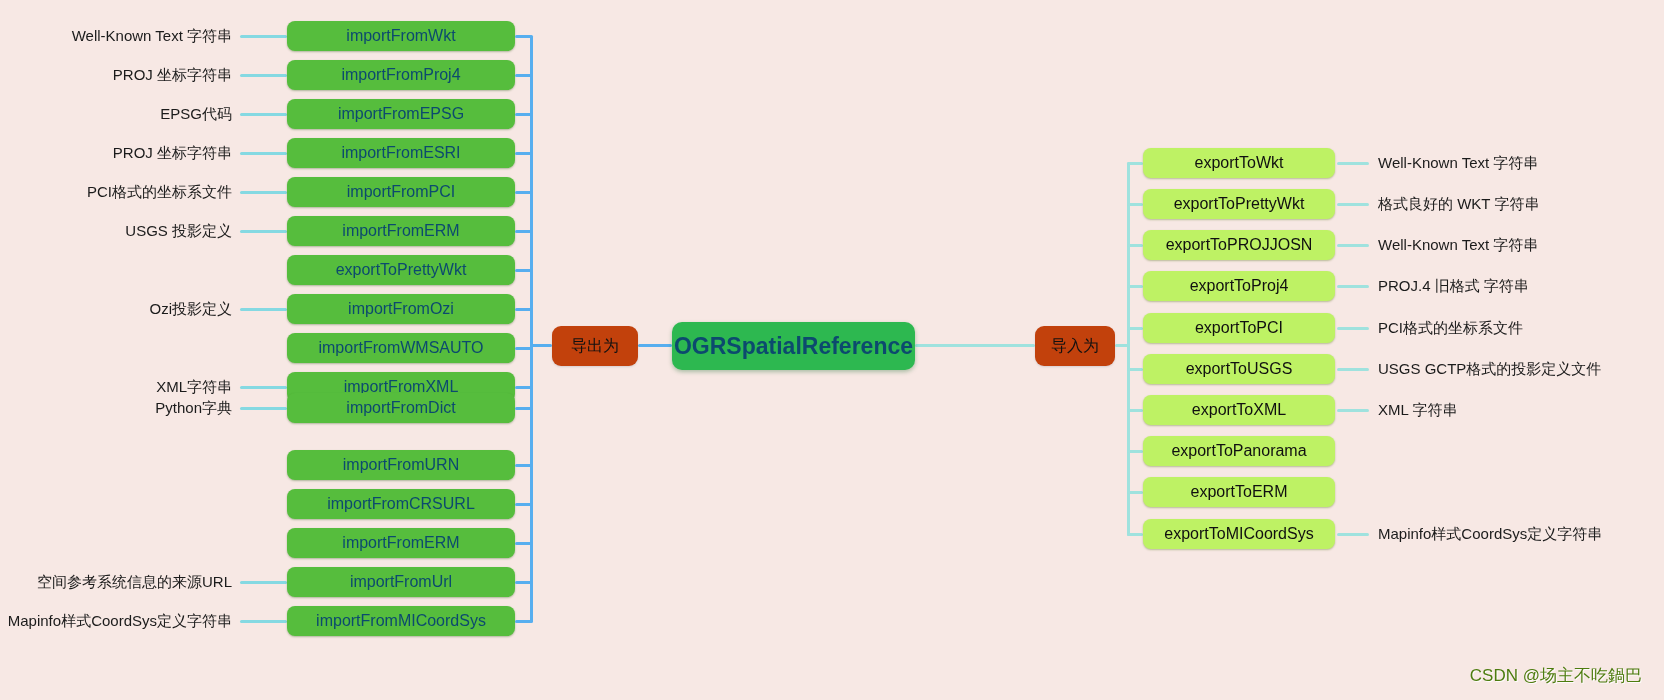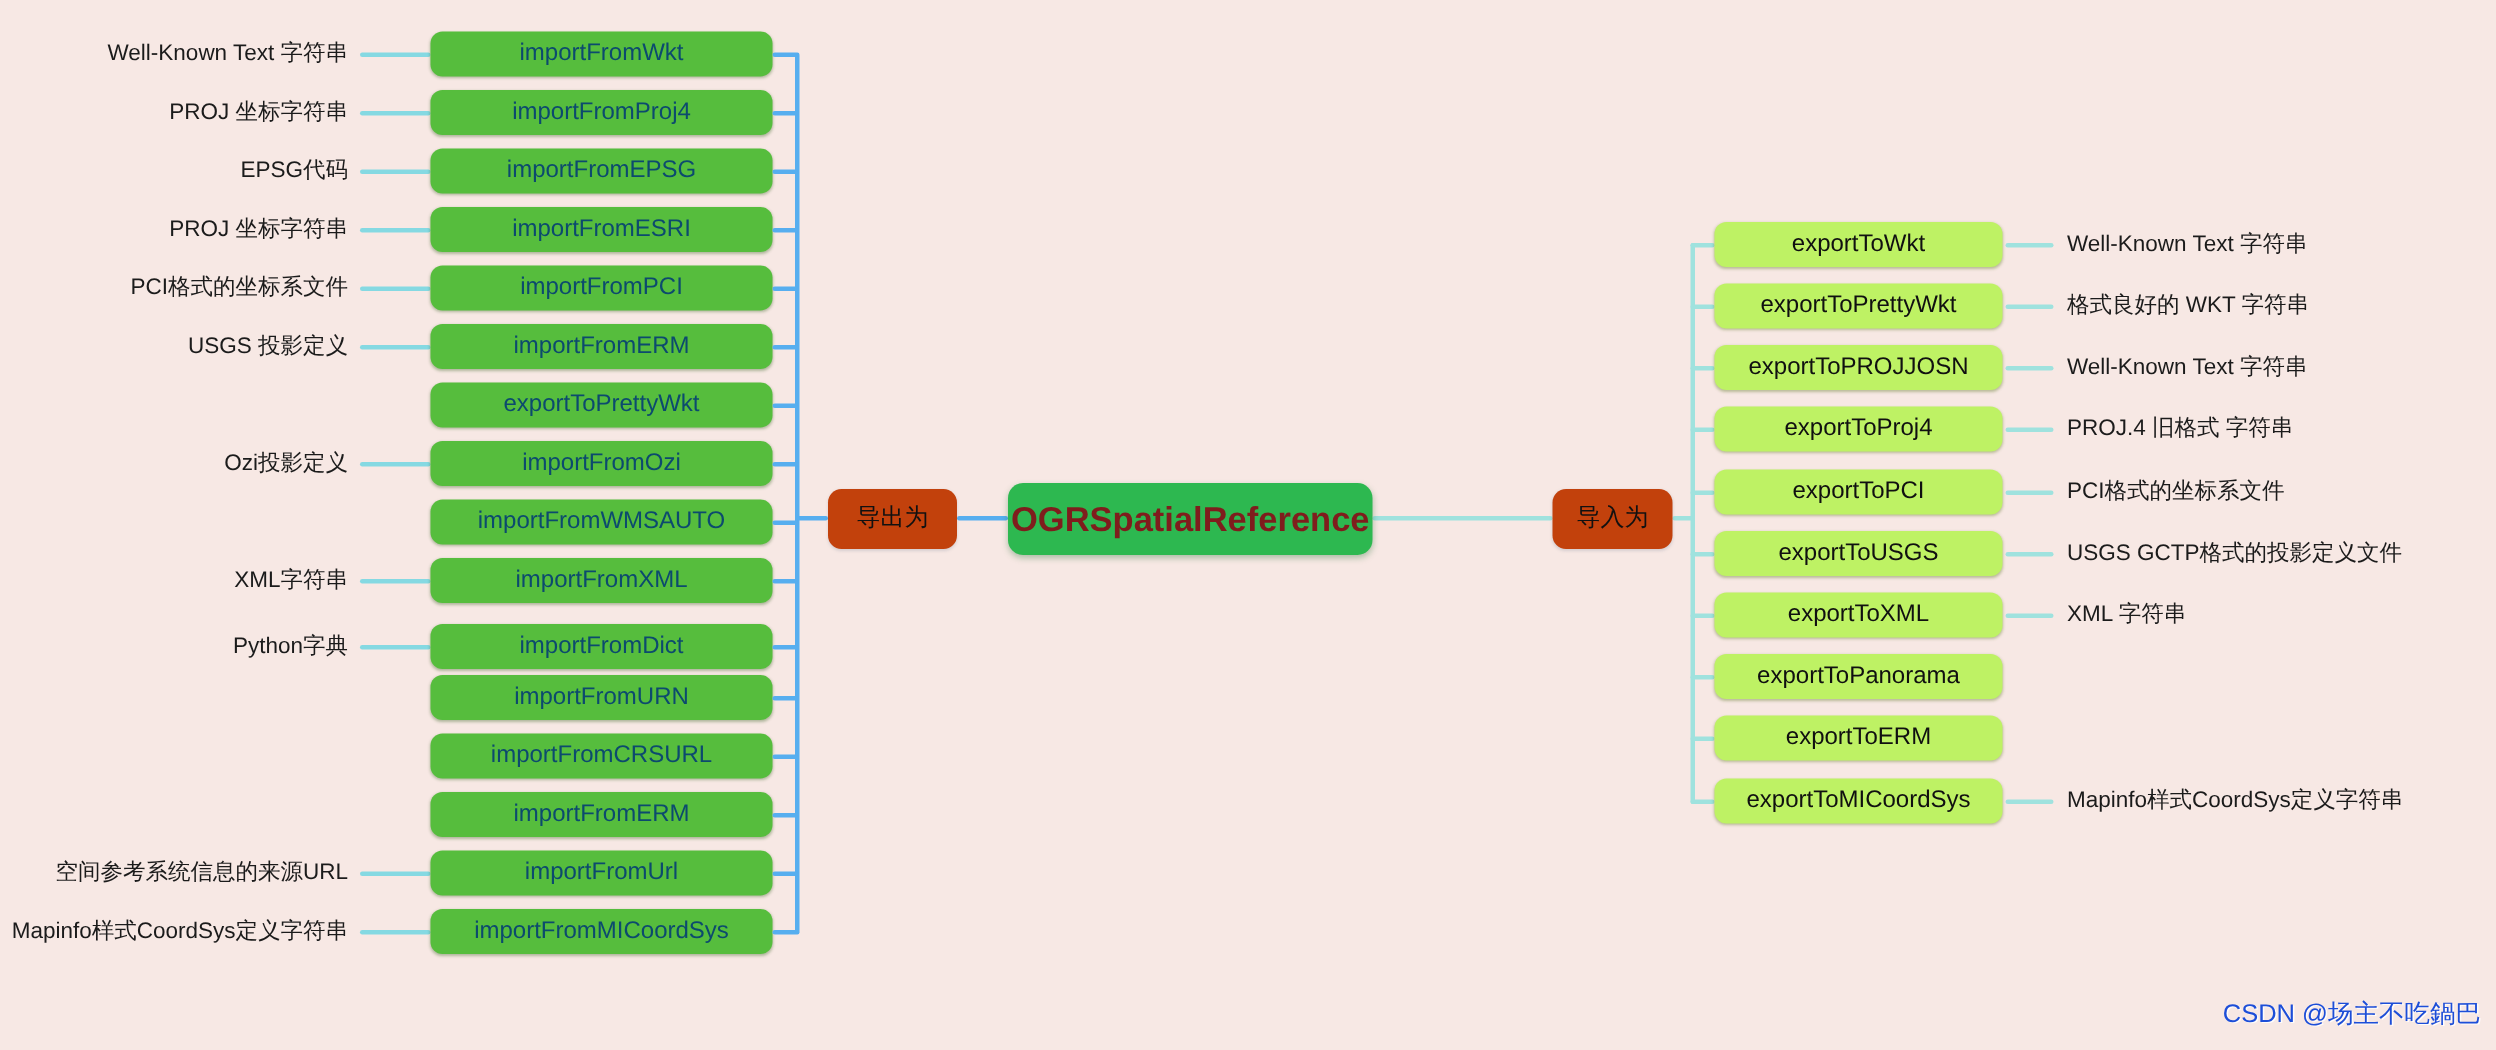--- a/index.html
+++ b/index.html
@@ -73,27 +73,27 @@
     background:#c2410c;text-align:center;font-size:16px;color:#111;
     box-shadow:0 1px 2px rgba(120,130,150,.25);
   }
   .chip-export{left:552px;width:86px;}
   .chip-import{left:1035px;width:80px;}
 
   
   .center-node{
     position:absolute;left:672px;top:322px;width:243px;height:48px;line-height:48px;
     background:#2db850;border-radius:10px;text-align:center;
-    font-size:23px;font-weight:bold;color:#7f1d1d;
+    font-size:23px;font-weight:bold;color:#0c4a6e;
     box-shadow:0 2px 4px rgba(30,110,50,.35);cursor:default;
   }
 
   
   .watermark{
-    position:absolute;right:10px;top:664px;font-size:17px;color:#1d4ed8;
+    position:absolute;right:22px;top:664px;font-size:17px;color:#4d7c0f;
     text-shadow:1px 1px 0 rgba(255,255,255,.85);white-space:nowrap;
   }
 </style>
 </head>
 <body>
 
 <div class="stage">
 
   <div class="left-spine"></div>
   <div class="right-spine"></div>
@@ -156,21 +156,21 @@
   <div class="row" style="top:333px">
     <div class="lnode">importFromWMSAUTO</div>
     <span class="lstub"></span>
   </div>
   <div class="row" style="top:372px">
     <span class="ldesc">XML字符串</span>
     <span class="lleaf"></span>
     <div class="lnode">importFromXML</div>
     <span class="lstub"></span>
   </div>
-  <div class="row" style="top:416px">
+  <div class="row" style="top:393px">
     <span class="ldesc">Python字典</span>
     <span class="lleaf"></span>
     <div class="lnode">importFromDict</div>
     <span class="lstub"></span>
   </div>
   <div class="row" style="top:450px">
     <div class="lnode">importFromURN</div>
     <span class="lstub"></span>
   </div>
   <div class="row" style="top:489px">

